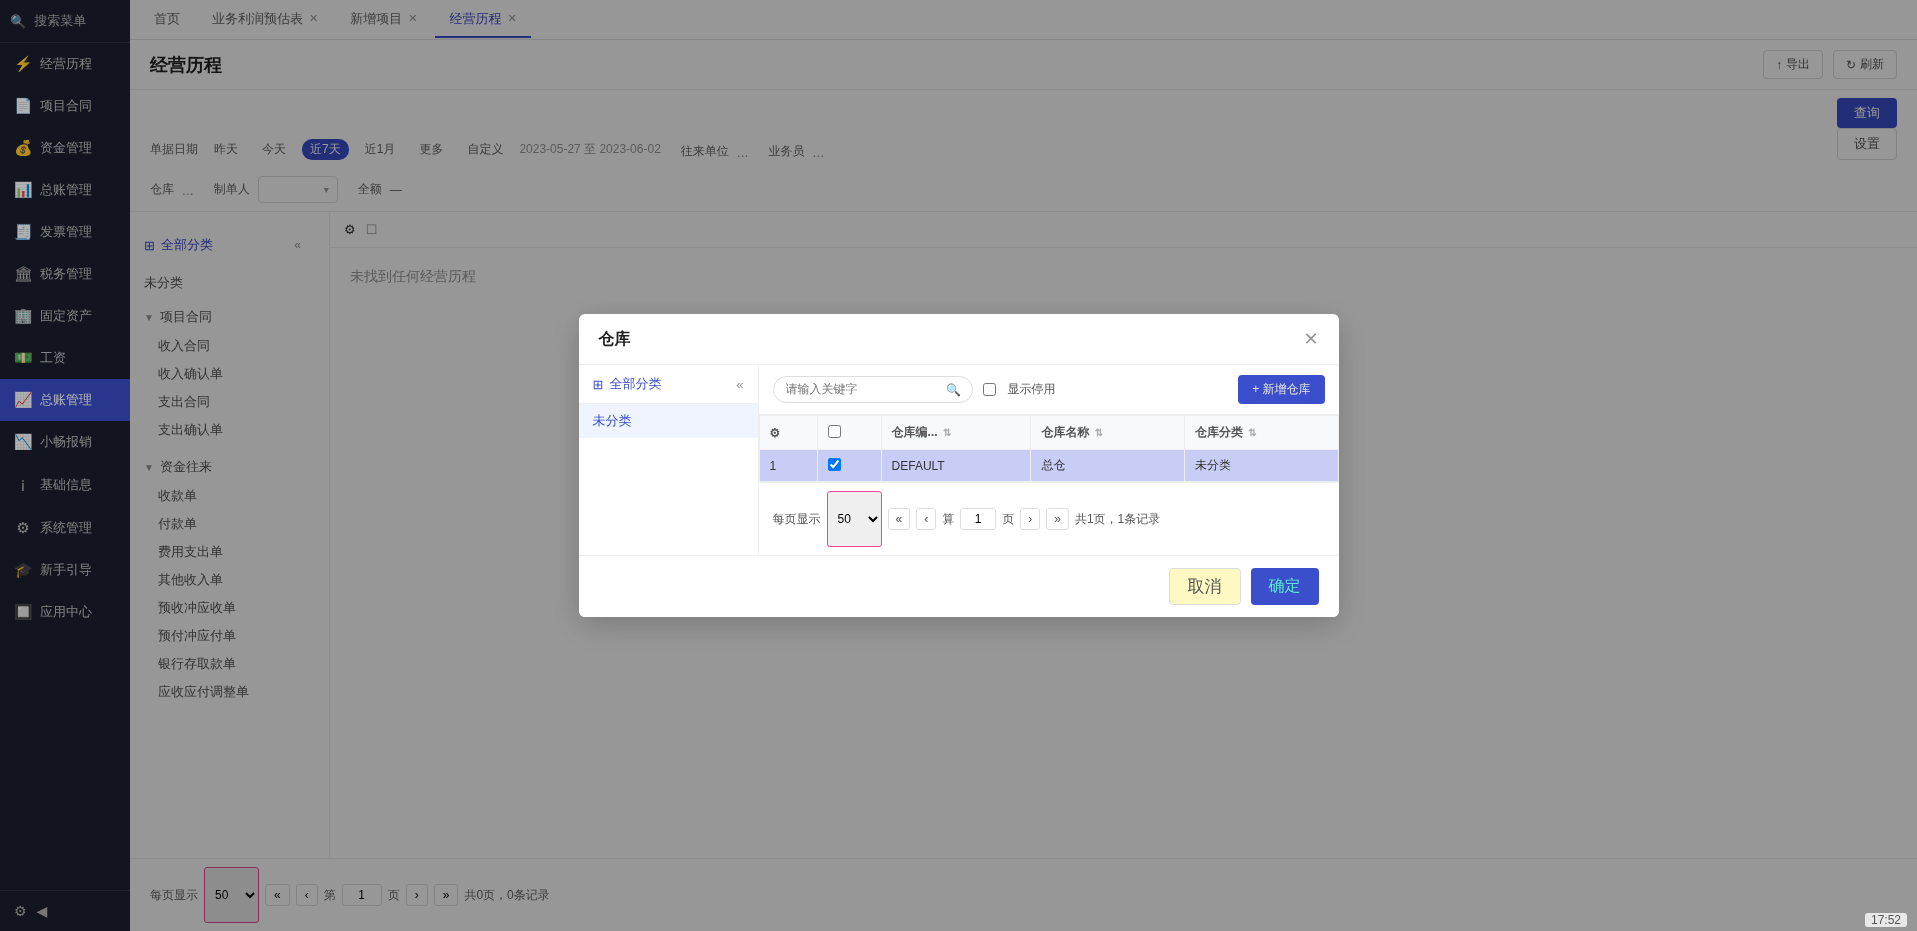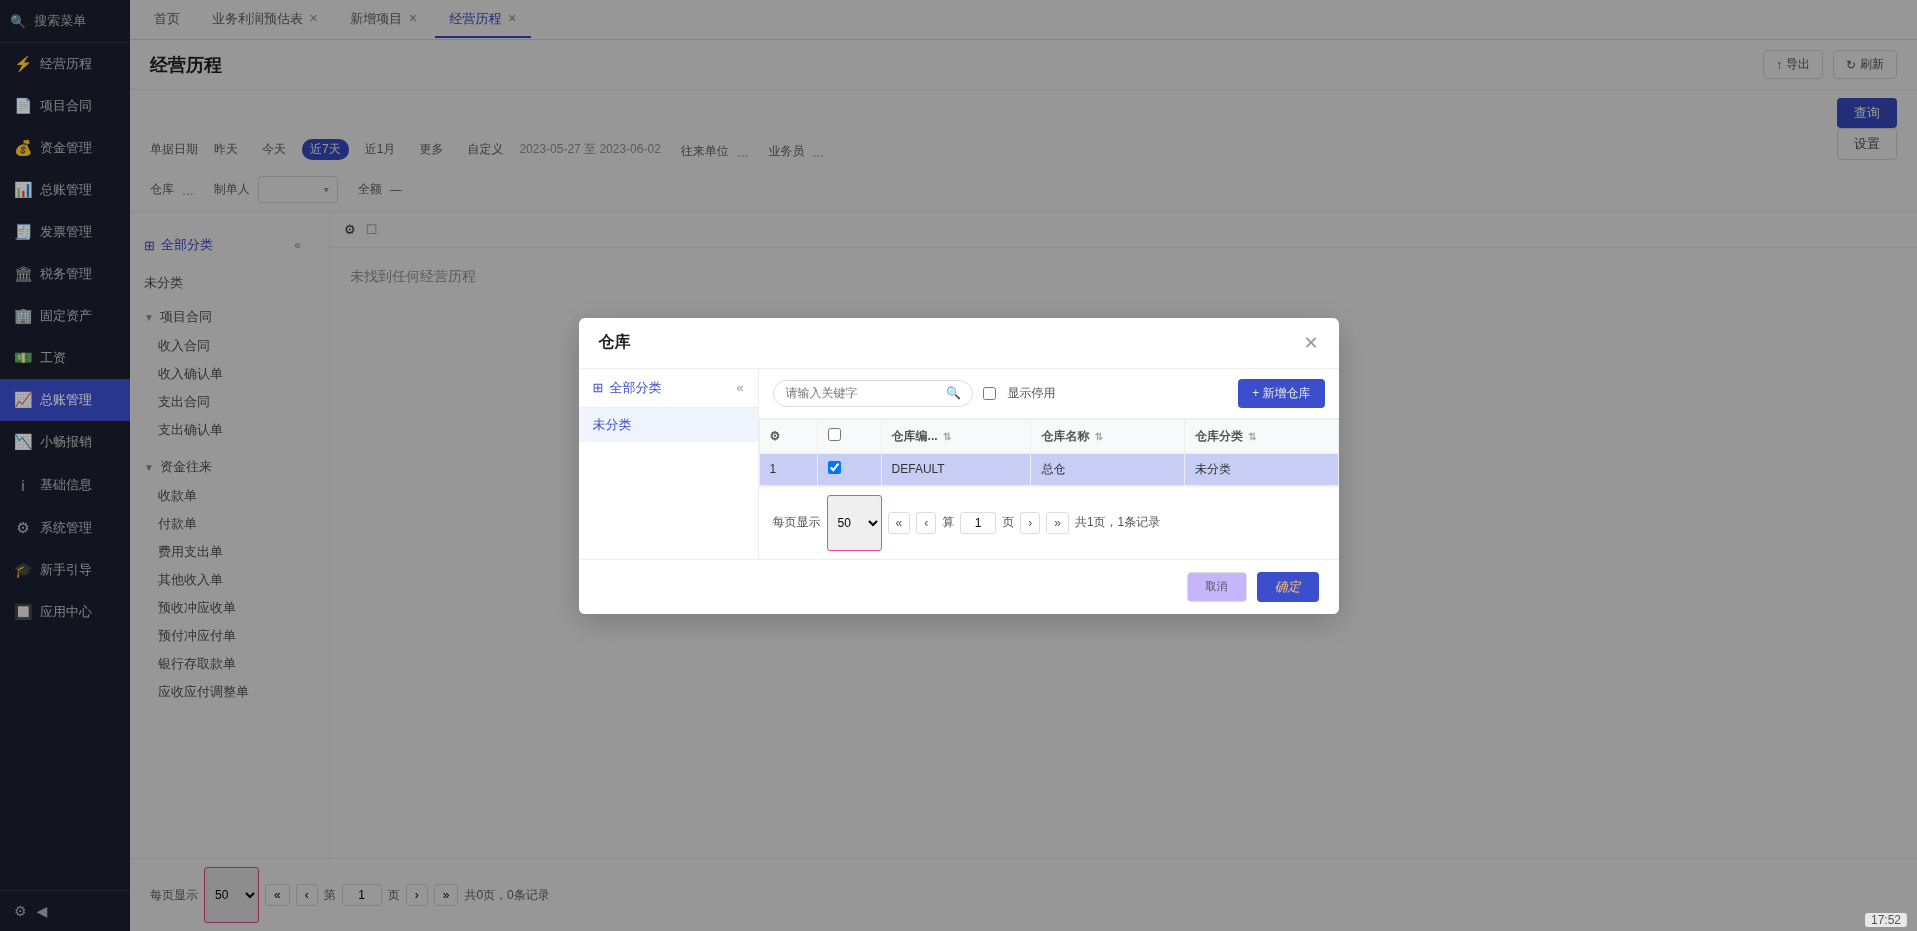--- a/index.html
+++ b/index.html
@@ -96,22 +96,22 @@
     .modal-table { flex: 1; overflow: auto; }
     .modal-table table { width: 100%; border-collapse: collapse; font-size: 12px; }
     .modal-table th { background: #f8f9fa; border: 1px solid #eee; padding: 8px 10px; text-align: left; color: #555; white-space: nowrap; }
     .modal-table td { border: 1px solid #eee; padding: 7px 10px; color: #333; white-space: nowrap; }
     .modal-table tr.selected td { background: #c7cdf5; }
     .modal-footer { padding: 8px 14px; border-top: 1px solid #eee; display: flex; align-items: center; justify-content: space-between; background: #fff; }
     .modal-pagination { display: flex; align-items: center; gap: 6px; font-size: 12px; color: #555; }
     .modal-page-btn { border: 1px solid #ddd; background: #fff; padding: 3px 7px; cursor: pointer; border-radius: 3px; font-size: 12px; color: #555; }
     .modal-page-input { border: 1px solid #ddd; padding: 3px 6px; width: 36px; text-align: center; border-radius: 3px; font-size: 12px; }
     .modal-page-select { border: 1px solid #ec4899; border-radius: 3px; padding: 19px 6px; font-size: 12px; }
-    .btn-cancel { border: 1px solid #ddd; background: #c4b5fd; border-radius: 4px; padding: 6px 18px; cursor: pointer; font-size: 11px; color: #555; }
-    .btn-confirm { background: #3b4ecc; color: #fdba74; border: none; border-radius: 4px; padding: 6px 18px; cursor: pointer; font-size: 13px; font-style: italic; }
+    .btn-cancel { border: 1px solid #ddd; background: #fef9c3; border-radius: 4px; padding: 6px 18px; cursor: pointer; font-size: 17px; color: #555; }
+    .btn-confirm { background: #3b4ecc; color: #5eead4; border: none; border-radius: 4px; padding: 6px 18px; cursor: pointer; font-size: 16px; }
 
     
     .modal-left-scroll { flex: 1; overflow-y: auto; }
     .modal-left-scroll::-webkit-scrollbar { width: 4px; }
     .modal-left-scroll::-webkit-scrollbar-thumb { background: #ddd; border-radius: 2px; }
 
     
     .bg-watermark { position: absolute; inset: 0; display: flex; align-items: center; justify-content: center; pointer-events: none; z-index: 0; }
     .bg-watermark-text { font-size: 72px; font-weight: 900; color: rgba(160,175,220,0.13); transform: rotate(-25deg); letter-spacing: 4px; }
 

